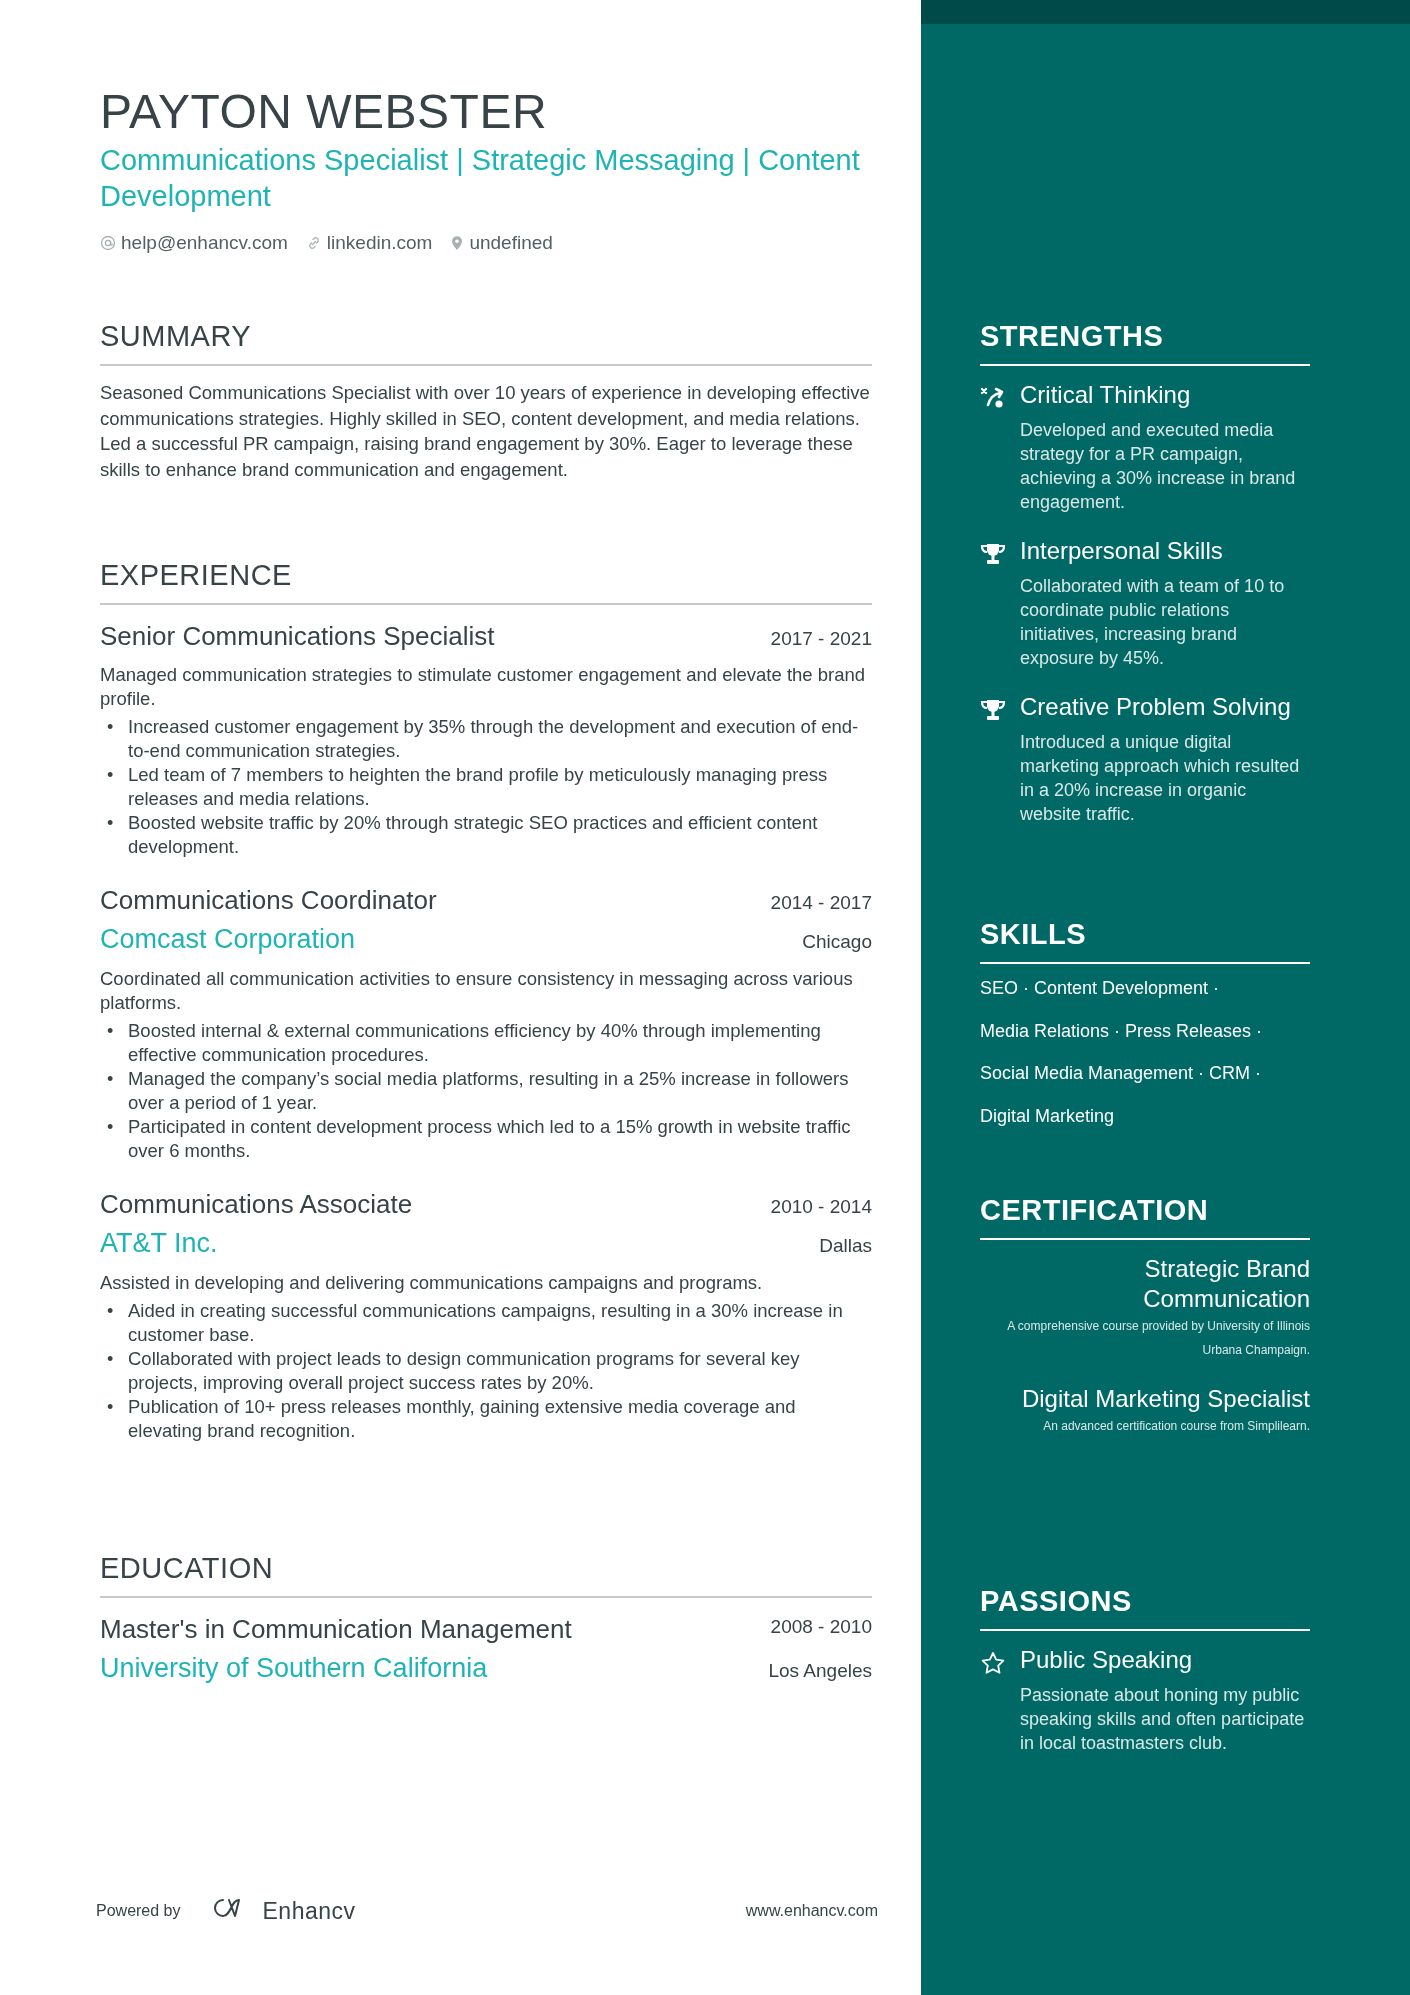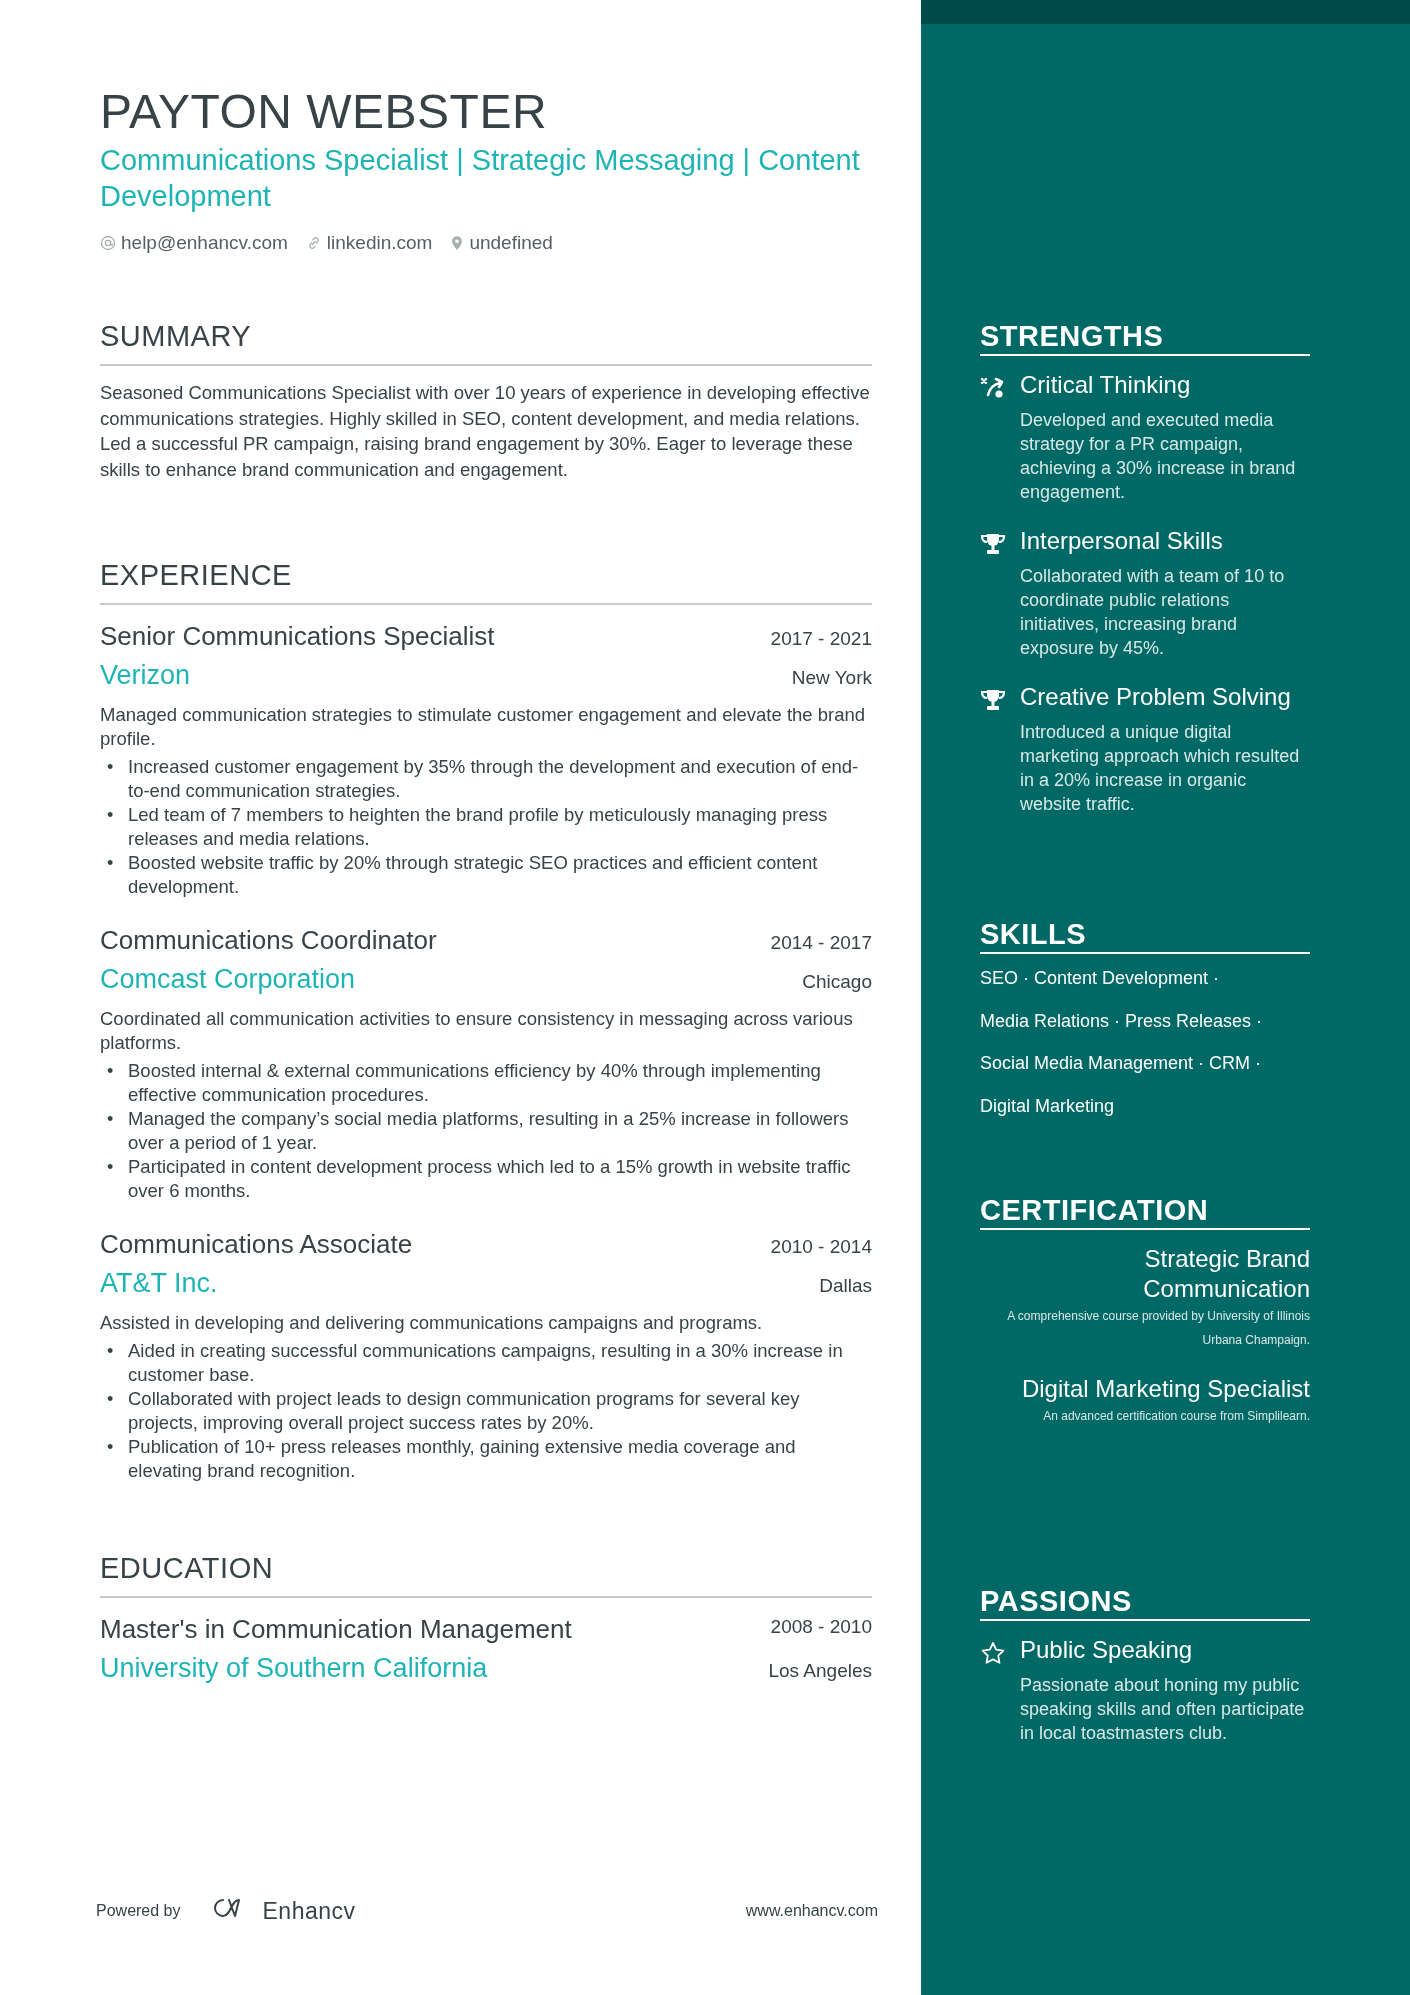--- a/index.html
+++ b/index.html
@@ -38,21 +38,21 @@
   .edu-title { font-size: 26px; line-height: 34px; color: #384347; max-width: 480px; }
 
   
   .footer { position: absolute; left: 96px; top: 1896px; width: 782px; display: flex; align-items: center; justify-content: space-between; text-align: center; }
   .footer-left { display: flex; align-items: center; gap: 26px; font-size: 16px; color: #384347; }
   .brand { display: flex; align-items: center; gap: 8px; font-size: 23px; color: #384347; letter-spacing: 0.5px; }
   .footer-url { font-size: 16px; color: #384347; }
 
   
   .s-section { position: absolute; left: 980px; width: 330px; color: #ffffff; }
-  .s-title { font-size: 29px; line-height: 36px; letter-spacing: 0.5px; color: #fff; border-bottom: 2px solid #ffffff; }
+  .s-title { font-size: 29px; line-height: 36px; letter-spacing: 0.5px; color: #fff; padding-bottom: 10px; border-bottom: 2px solid #ffffff; }
   .strength { display: flex; margin-top: 14px; }
   .strength-icon { width: 40px; flex: 0 0 40px; padding-top: 6px; }
   .strength-body { flex: 1; }
   .strength-title { font-size: 24px; line-height: 30px; color: #fff; }
   .strength-desc { margin-top: 8px; font-size: 18px; line-height: 24px; color: #d8e8e7; }
   .skills-line { font-size: 18px; line-height: 40.5px; color: #fff; margin-top: 2px; }
   .cert { margin-top: 14px; text-align: right; }
   .cert-title { font-size: 24px; line-height: 30px; color: #fff; }
   .cert-desc { margin-top: 0; font-size: 12px; line-height: 24px; color: #d8e8e7; }
 </style>
@@ -102,24 +102,20 @@
     </div>
 
     <div class="section" style="top:557px;">
       <h2 class="section-title">EXPERIENCE</h2>
 
       <div class="job">
         <div class="job-row">
           <span class="job-title">Senior Communications Specialist</span>
           <span class="job-dates">2017 - 2021</span>
         </div>
-        <div class="job-row">
-          <span class="job-company">Verizon</span>
-          <span class="job-loc">New York</span>
-        </div>
         <p class="job-desc">Managed communication strategies to stimulate customer engagement and elevate the brand profile.</p>
         <ul class="bullets">
           <li>Increased customer engagement by 35% through the development and execution of end-to-end communication strategies.</li>
           <li>Led team of 7 members to heighten the brand profile by meticulously managing press releases and media relations.</li>
           <li>Boosted website traffic by 20% through strategic SEO practices and efficient content development.</li>
         </ul>
       </div>
 
       <div class="job" style="margin-top:24px;">
         <div class="job-row">

